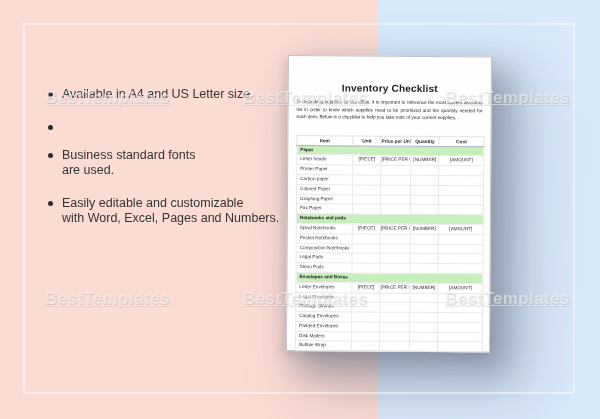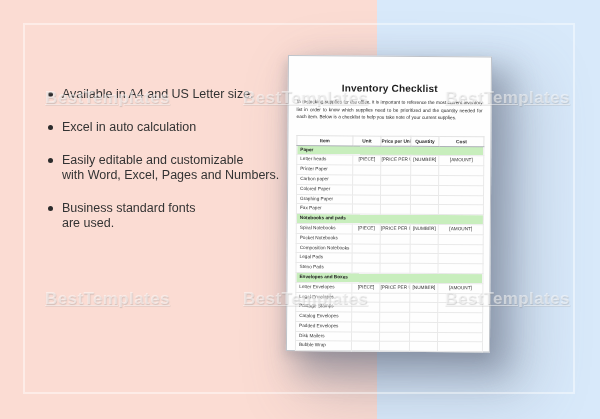--- a/index.html
+++ b/index.html
@@ -63,37 +63,33 @@
   <div class="features">
     <div class="feature">
       <span class="dot"></span>
       <span>
         <div>Available in A4 and US Letter size.</div>
         <div></div>
       </span>
     </div>
     <div class="feature">
       <span class="dot"></span>
+    </div>
+    <div class="feature">
+      <span class="dot"></span>
       <span>
-        <div>Excel in auto calculation</div>
-        <div></div>
+        <div>Business standard fonts</div>
+        <div>are used.</div>
       </span>
     </div>
     <div class="feature">
       <span class="dot"></span>
       <span>
         <div>Easily editable and customizable</div>
         <div>with Word, Excel, Pages and Numbers.</div>
-      </span>
-    </div>
-    <div class="feature">
-      <span class="dot"></span>
-      <span>
-        <div>Business standard fonts</div>
-        <div>are used.</div>
       </span>
     </div>
   </div>
 
   <div class="page">
     <div class="doc-title">Inventory Checklist</div>
     <div class="doc-intro">In restocking supplies for the office, it is important to reference the most current inventory list in order to know which supplies need to be prioritized and the quantity needed for each item. Below is a checklist to help you take note of your current supplies.</div>
     <table class="doc-table">
       <colgroup>
         <col class="c0">

